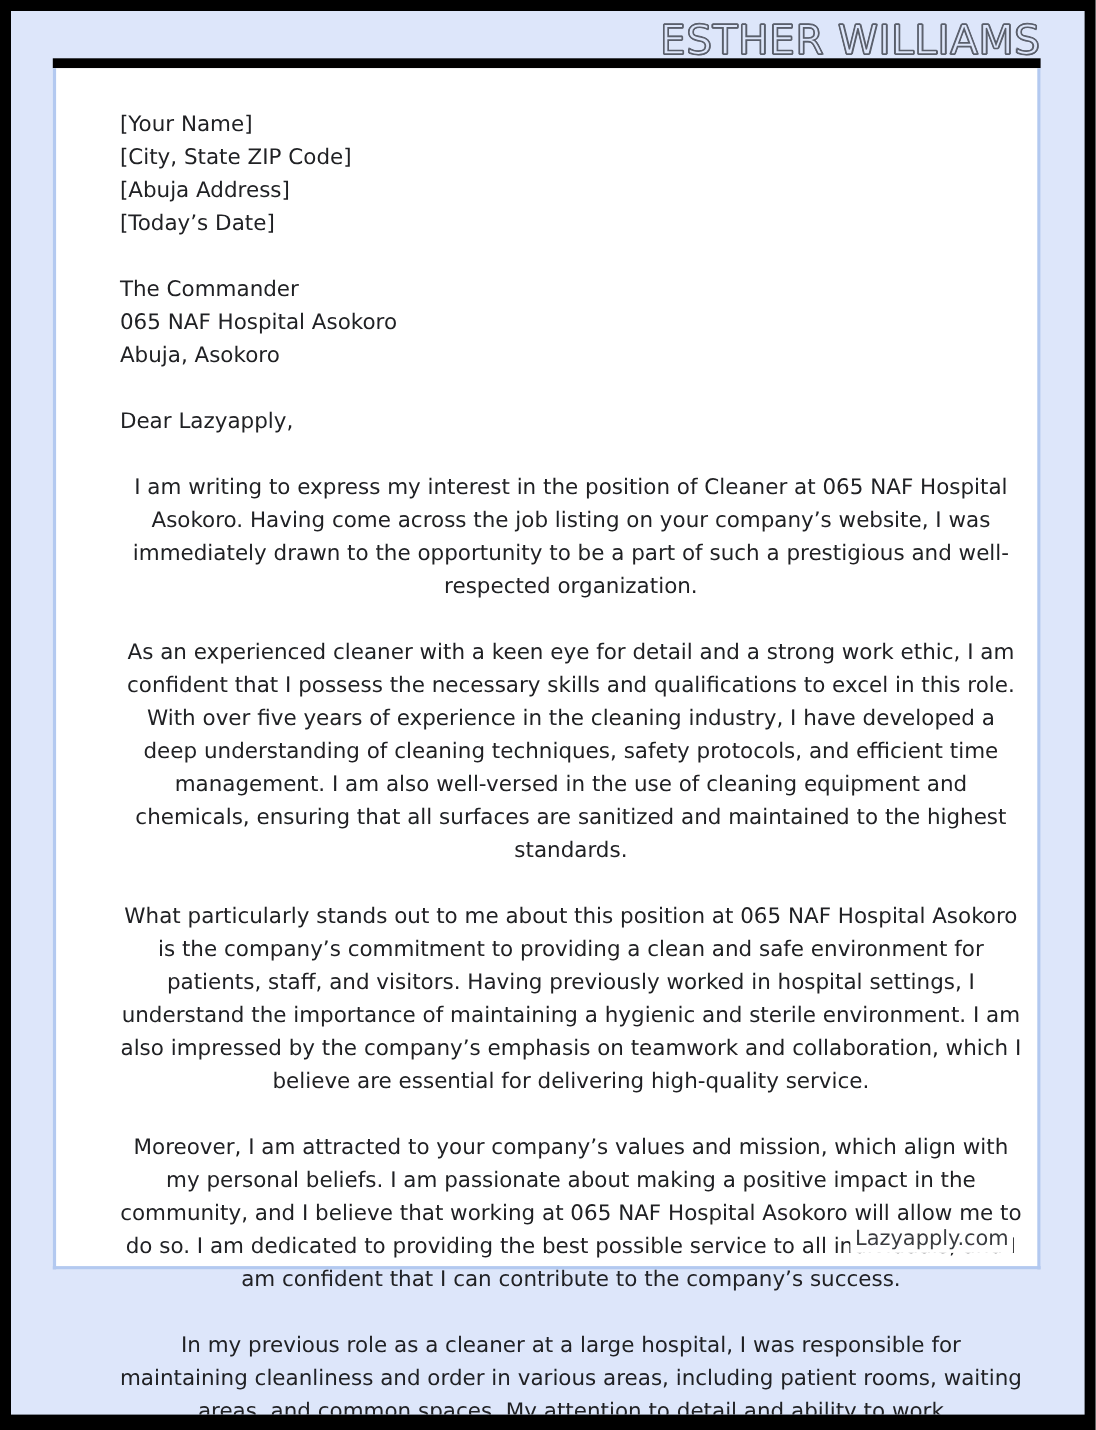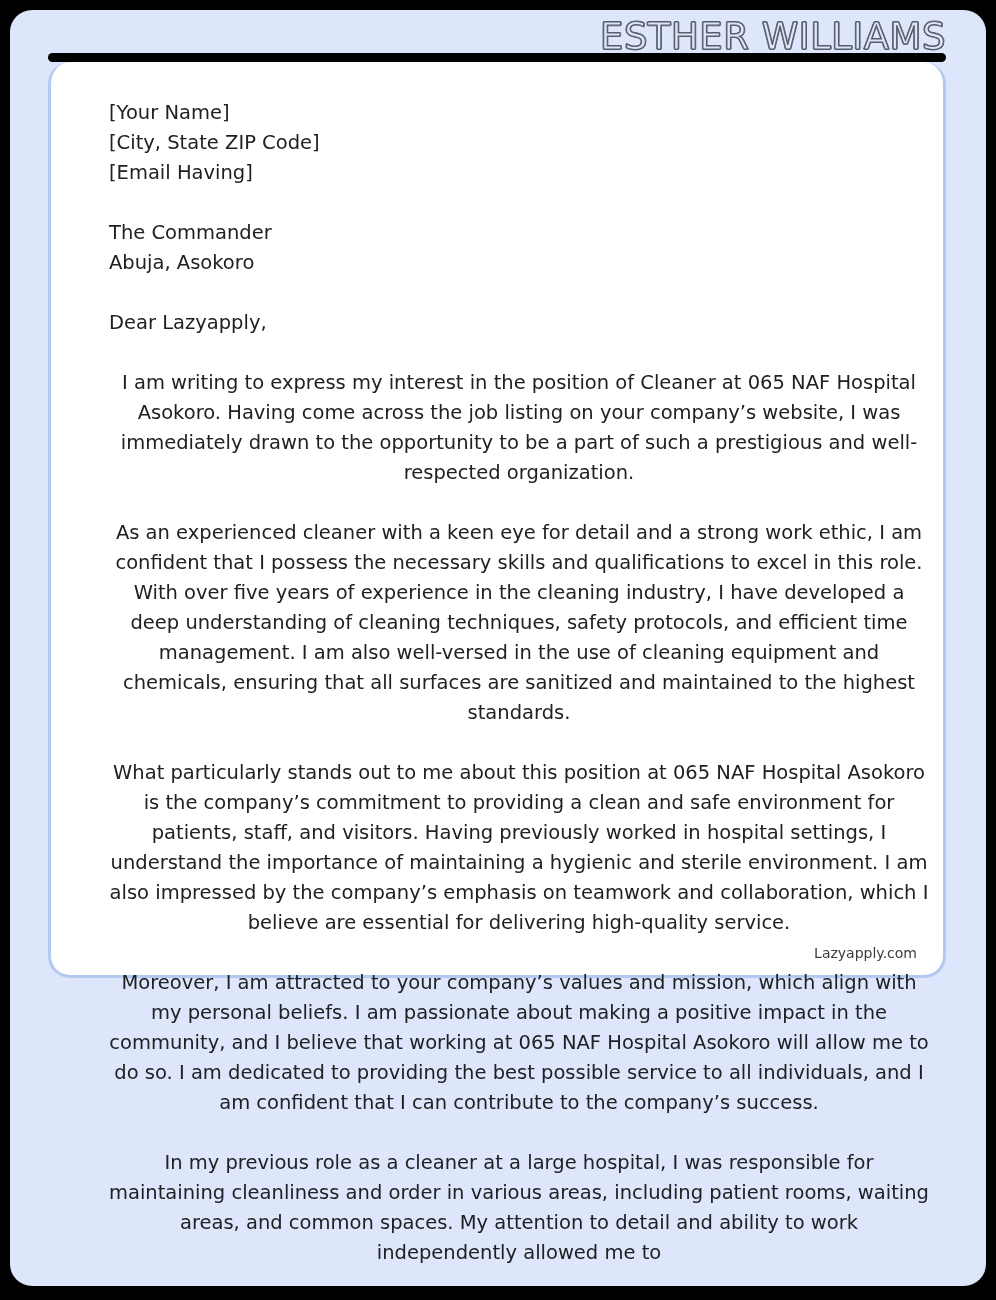--- a/index.html
+++ b/index.html
@@ -1,15 +1,15 @@
 <!DOCTYPE html>
 <html><head>
 <meta charset="utf-8">
 <style>
-  * { box-sizing: border-box; border-radius: 22px; }
+  * { box-sizing: border-box; }
   html, body {
     margin: 0;
     padding: 0;
   }
   body {
     width: 996px;
     height: 1300px;
     background: #000000;
     font-family: "DejaVu Sans", sans-serif;
     overflow: hidden;
@@ -60,21 +60,21 @@
     height: 9px;
     background: #000000;
   }
 
   
   #letter-sheet {
     position: absolute;
     left: 38px;
     top: 52px;
     width: 898px;
-    height: 916px;
+    height: 1092px;
     background: #ffffff;
     border-left: 3px solid #b3c9f0;
     border-right: 3px solid #b3c9f0;
     border-bottom: 3px solid #b3c9f0;
     overflow: visible;
   }
 
   
   #letter-body {
     position: absolute;
@@ -99,21 +99,21 @@
   .recipient-block .line {
     display: block;
   }
   .para { text-align: center; }
 
   
   #watermark {
     position: absolute;
     right: 22px;
     bottom: 12px;
-    font-size: 14px;
+    font-size: 19px;
     color: #3a3c40;
     font-family: "DejaVu Sans", sans-serif;
     background: #ffffff;
     padding: 2px 4px;
     z-index: 5;
     white-space: nowrap;
   }
 </style>
 </head>
 <body>
@@ -126,25 +126,27 @@
 
   <div id="top-rule"></div>
 
   <div id="letter-sheet">
 
     <div id="letter-body">
 
       <div class="addr-block">
         <span class="line">[Your Name]</span>
         <span class="line">[City, State ZIP Code]</span>
-        <span class="line">[Email Having]</span>
+        <span class="line">[Abuja Address]</span>
+        <span class="line">[Today’s Date]</span>
       </div>
 
       <div class="recipient-block">
         <span class="line">The Commander</span>
+        <span class="line">065 NAF Hospital Asokoro</span>
         <span class="line">Abuja, Asokoro</span>
       </div>
 
       <p class="salutation">Dear Lazyapply,</p>
 
       <p class="para">I am writing to express my interest in the position of Cleaner at 065 NAF Hospital Asokoro. Having come across the job listing on your company’s website, I was immediately drawn to the opportunity to be a part of such a prestigious and well-respected organization.</p>
       <p class="para">As an experienced cleaner with a keen eye for detail and a strong work ethic, I am confident that I possess the necessary skills and qualifications to excel in this role. With over five years of experience in the cleaning industry, I have developed a deep understanding of cleaning techniques, safety protocols, and efficient time management. I am also well-versed in the use of cleaning equipment and chemicals, ensuring that all surfaces are sanitized and maintained to the highest standards.</p>
       <p class="para">What particularly stands out to me about this position at 065 NAF Hospital Asokoro is the company’s commitment to providing a clean and safe environment for patients, staff, and visitors. Having previously worked in hospital settings, I understand the importance of maintaining a hygienic and sterile environment. I am also impressed by the company’s emphasis on teamwork and collaboration, which I believe are essential for delivering high-quality service.</p>
       <p class="para">Moreover, I am attracted to your company’s values and mission, which align with my personal beliefs. I am passionate about making a positive impact in the community, and I believe that working at 065 NAF Hospital Asokoro will allow me to do so. I am dedicated to providing the best possible service to all individuals, and I am confident that I can contribute to the company’s success.</p>
       <p class="para">In my previous role as a cleaner at a large hospital, I was responsible for maintaining cleanliness and order in various areas, including patient rooms, waiting areas, and common spaces. My attention to detail and ability to work independently allowed me to</p>

